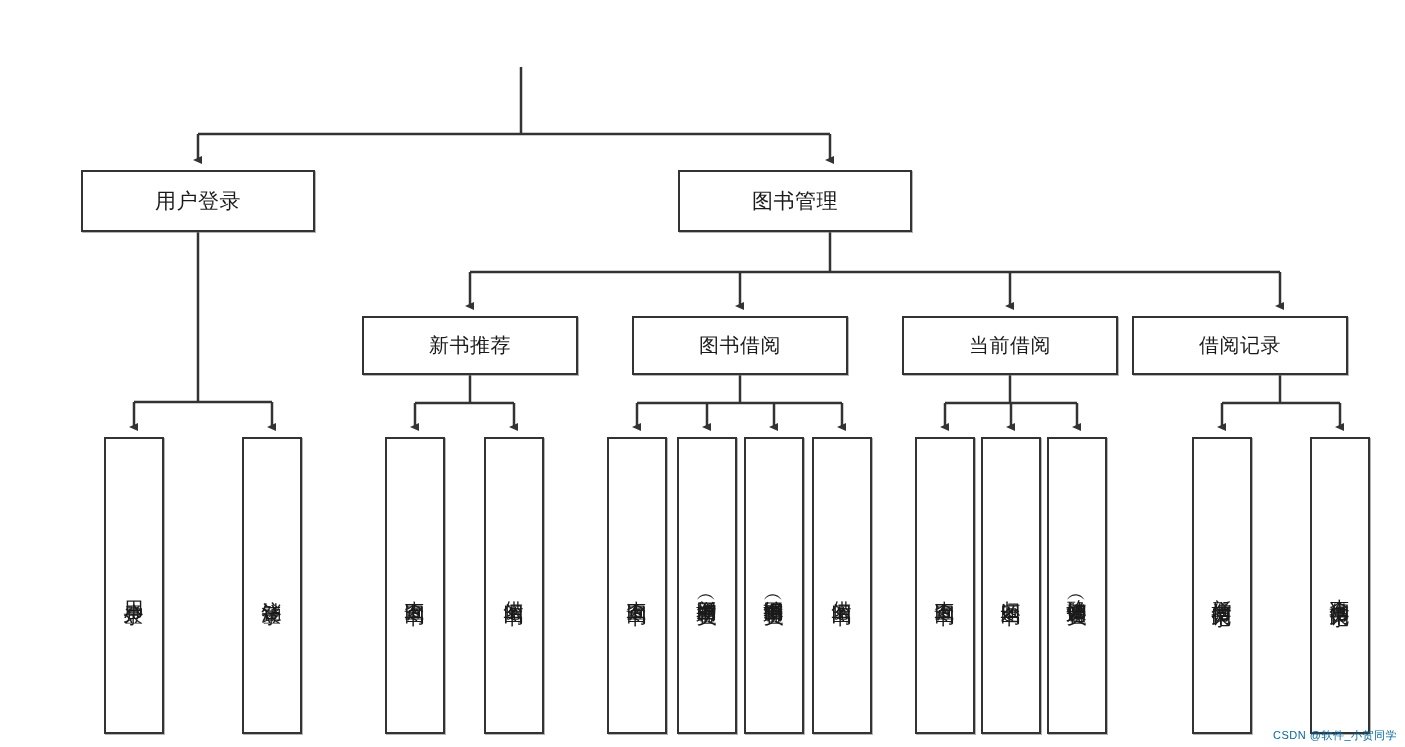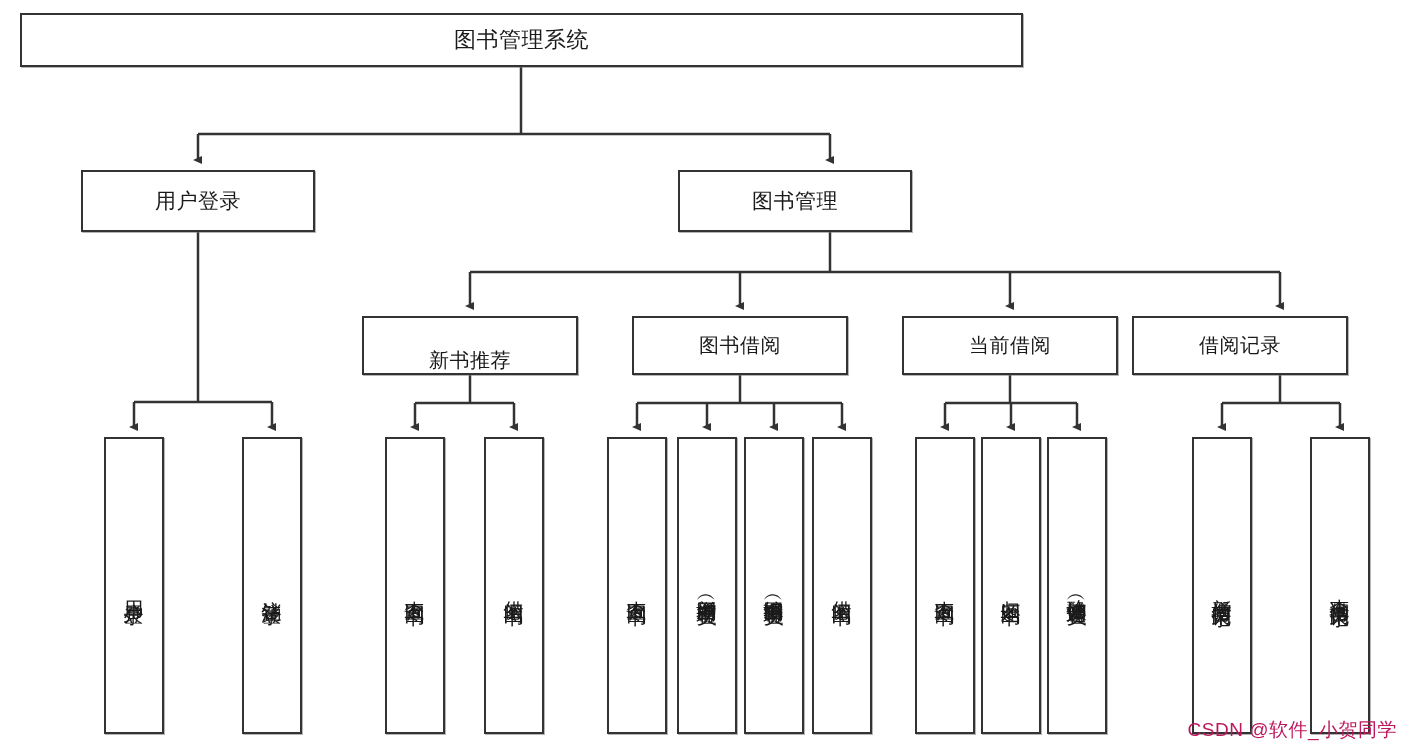--- a/index.html
+++ b/index.html
@@ -64,22 +64,22 @@
     height: 100%;
     display: block;
   }
   .node.leaf.tall-text .label {
     letter-spacing: 1px;
   }
   .watermark {
     position: absolute;
     right: 8px;
     bottom: 4px;
-    font-size: 19px;
-    color: #be185d;
+    font-size: 11px;
+    color: #0369a1;
     white-space: nowrap;
     letter-spacing: 0.5px;
     margin-top: 16px;
   }
 </style>
 </head>
 <body>
 
 <div id="canvas">
 
@@ -126,32 +126,29 @@
       <path d="M1011,403 L1011,427" marker-end="url(#arrow)"></path>
       <path d="M1077,403 L1077,427" marker-end="url(#arrow)"></path>
 
       <path d="M1280,375 L1280,403"></path>
       <path d="M1222,403 L1340,403"></path>
       <path d="M1222,403 L1222,427" marker-end="url(#arrow)"></path>
       <path d="M1340,403 L1340,427" marker-end="url(#arrow)"></path>
     </g>
   </svg>
 
-  <div class="node root" style="left:20px; top:13px; width:1003px; height:54px;">
-    <span class="label">图书管理系统</span>
-  </div>
 
   <div class="node level2" style="left:81px; top:170px; width:234px; height:62px;">
     <span class="label">用户登录</span>
   </div>
   <div class="node level2" style="left:678px; top:170px; width:234px; height:62px;">
     <span class="label">图书管理</span>
   </div>
 
-  <div class="node level3" style="left:362px; top:316px; width:216px; height:59px;align-items:flex-end;">
+  <div class="node level3" style="left:362px; top:316px; width:216px; height:59px;">
     <span class="label">新书推荐</span>
   </div>
   <div class="node level3" style="left:632px; top:316px; width:216px; height:59px;">
     <span class="label">图书借阅</span>
   </div>
   <div class="node level3" style="left:902px; top:316px; width:216px; height:59px;">
     <span class="label">当前借阅</span>
   </div>
   <div class="node level3" style="left:1132px; top:316px; width:216px; height:59px;">
     <span class="label">借阅记录</span>

